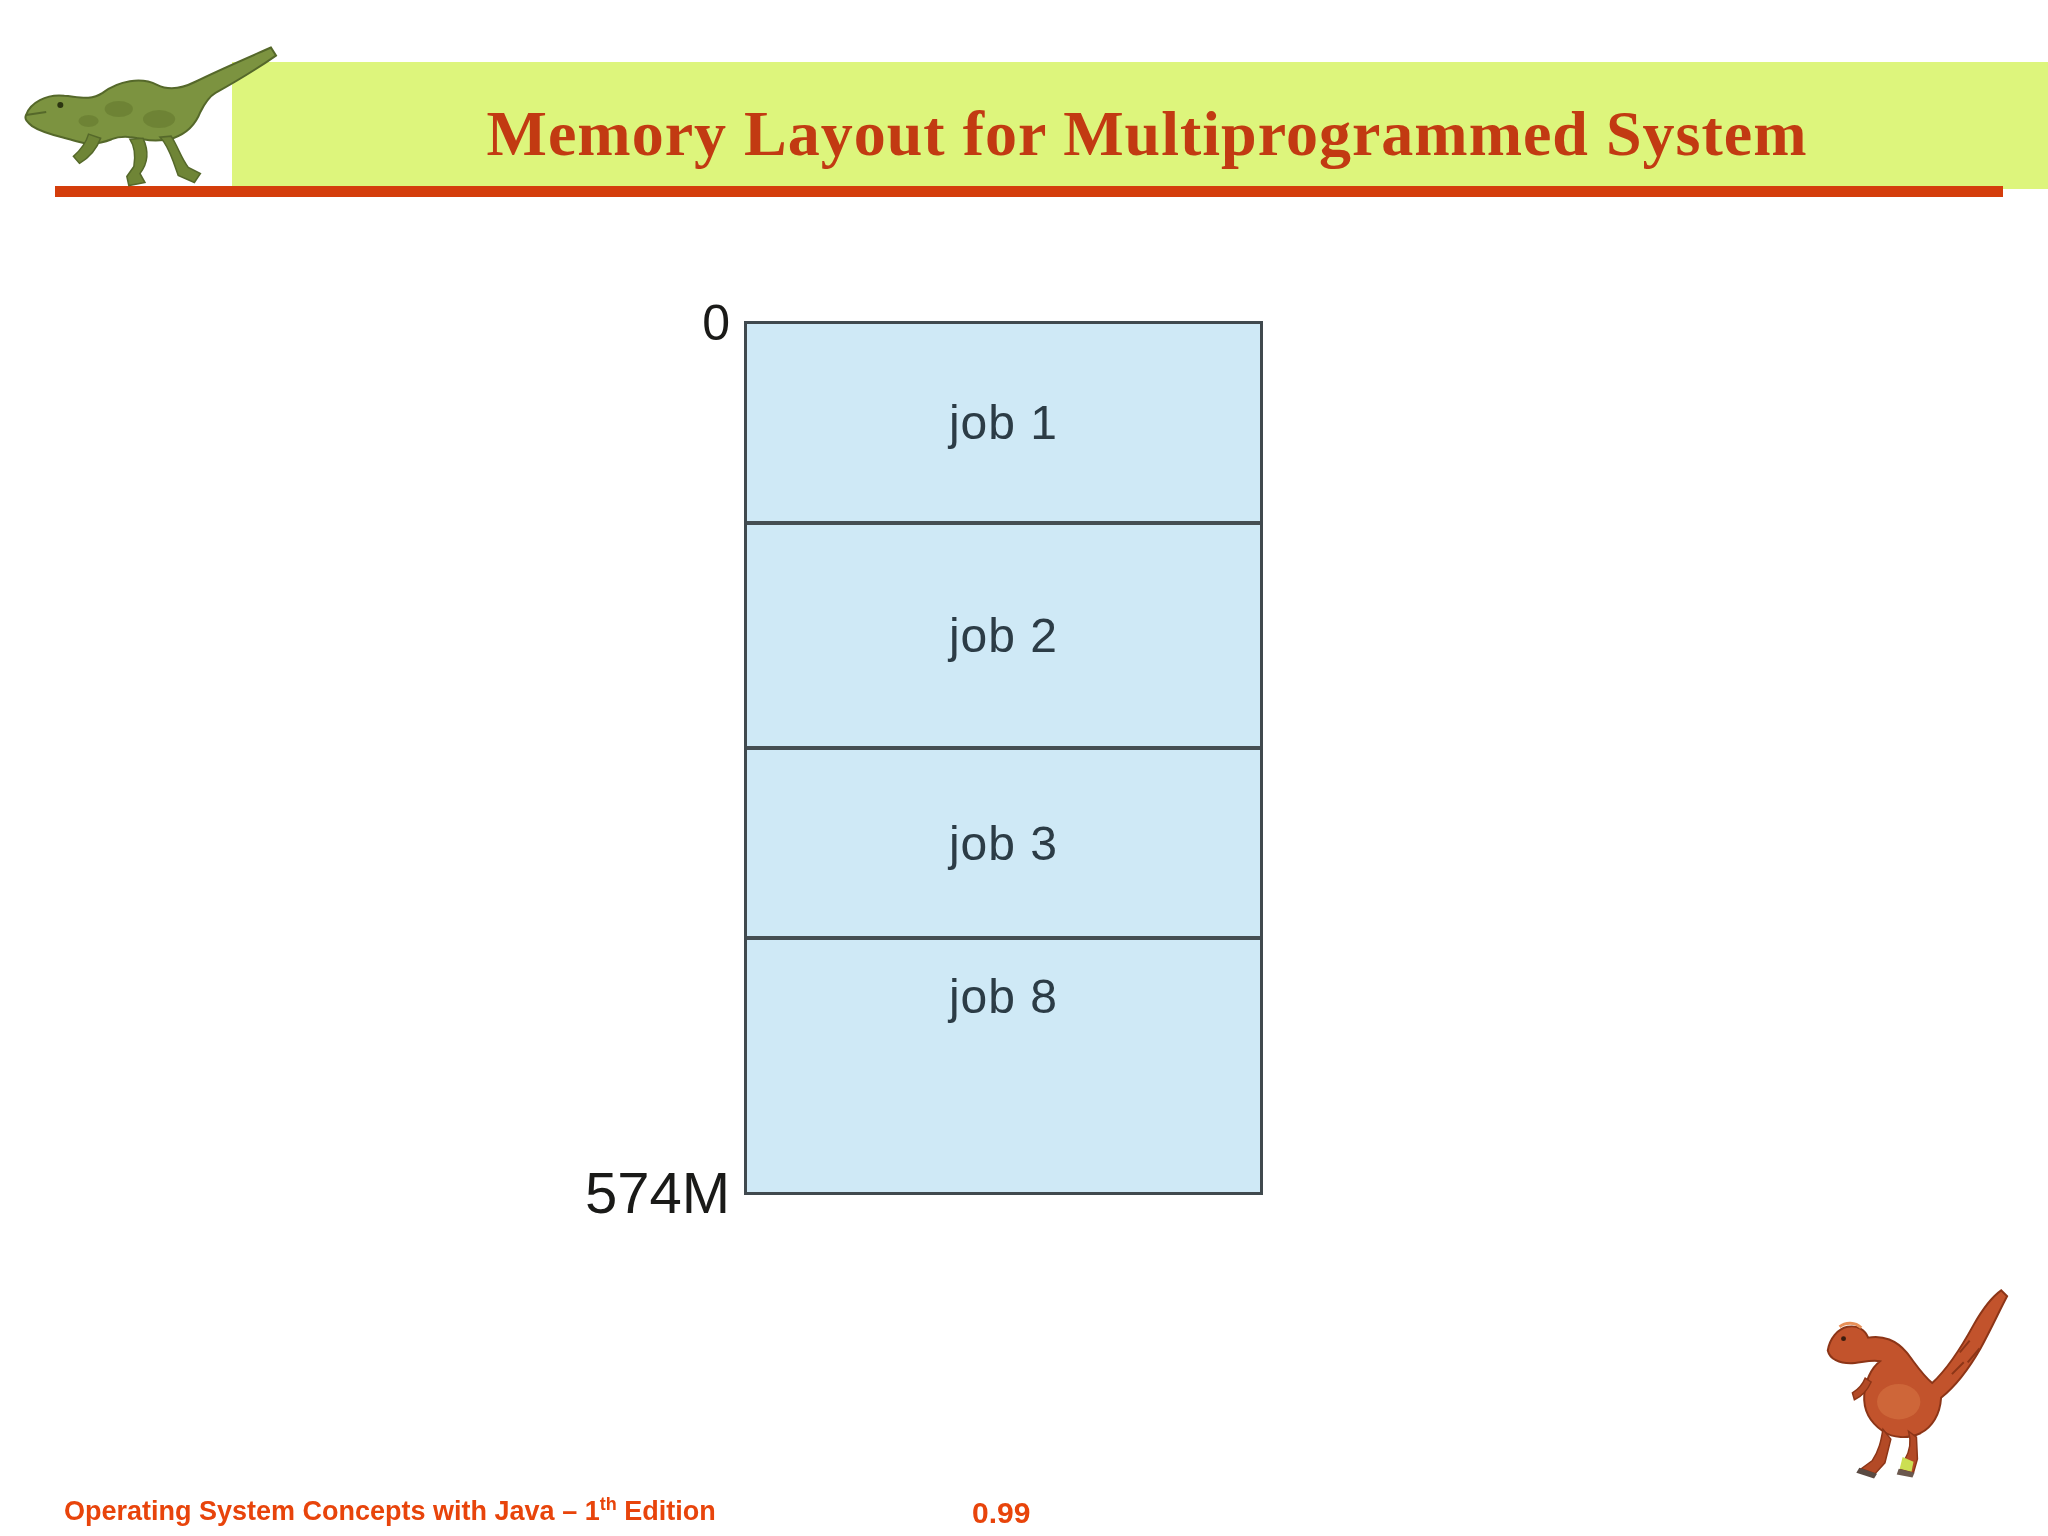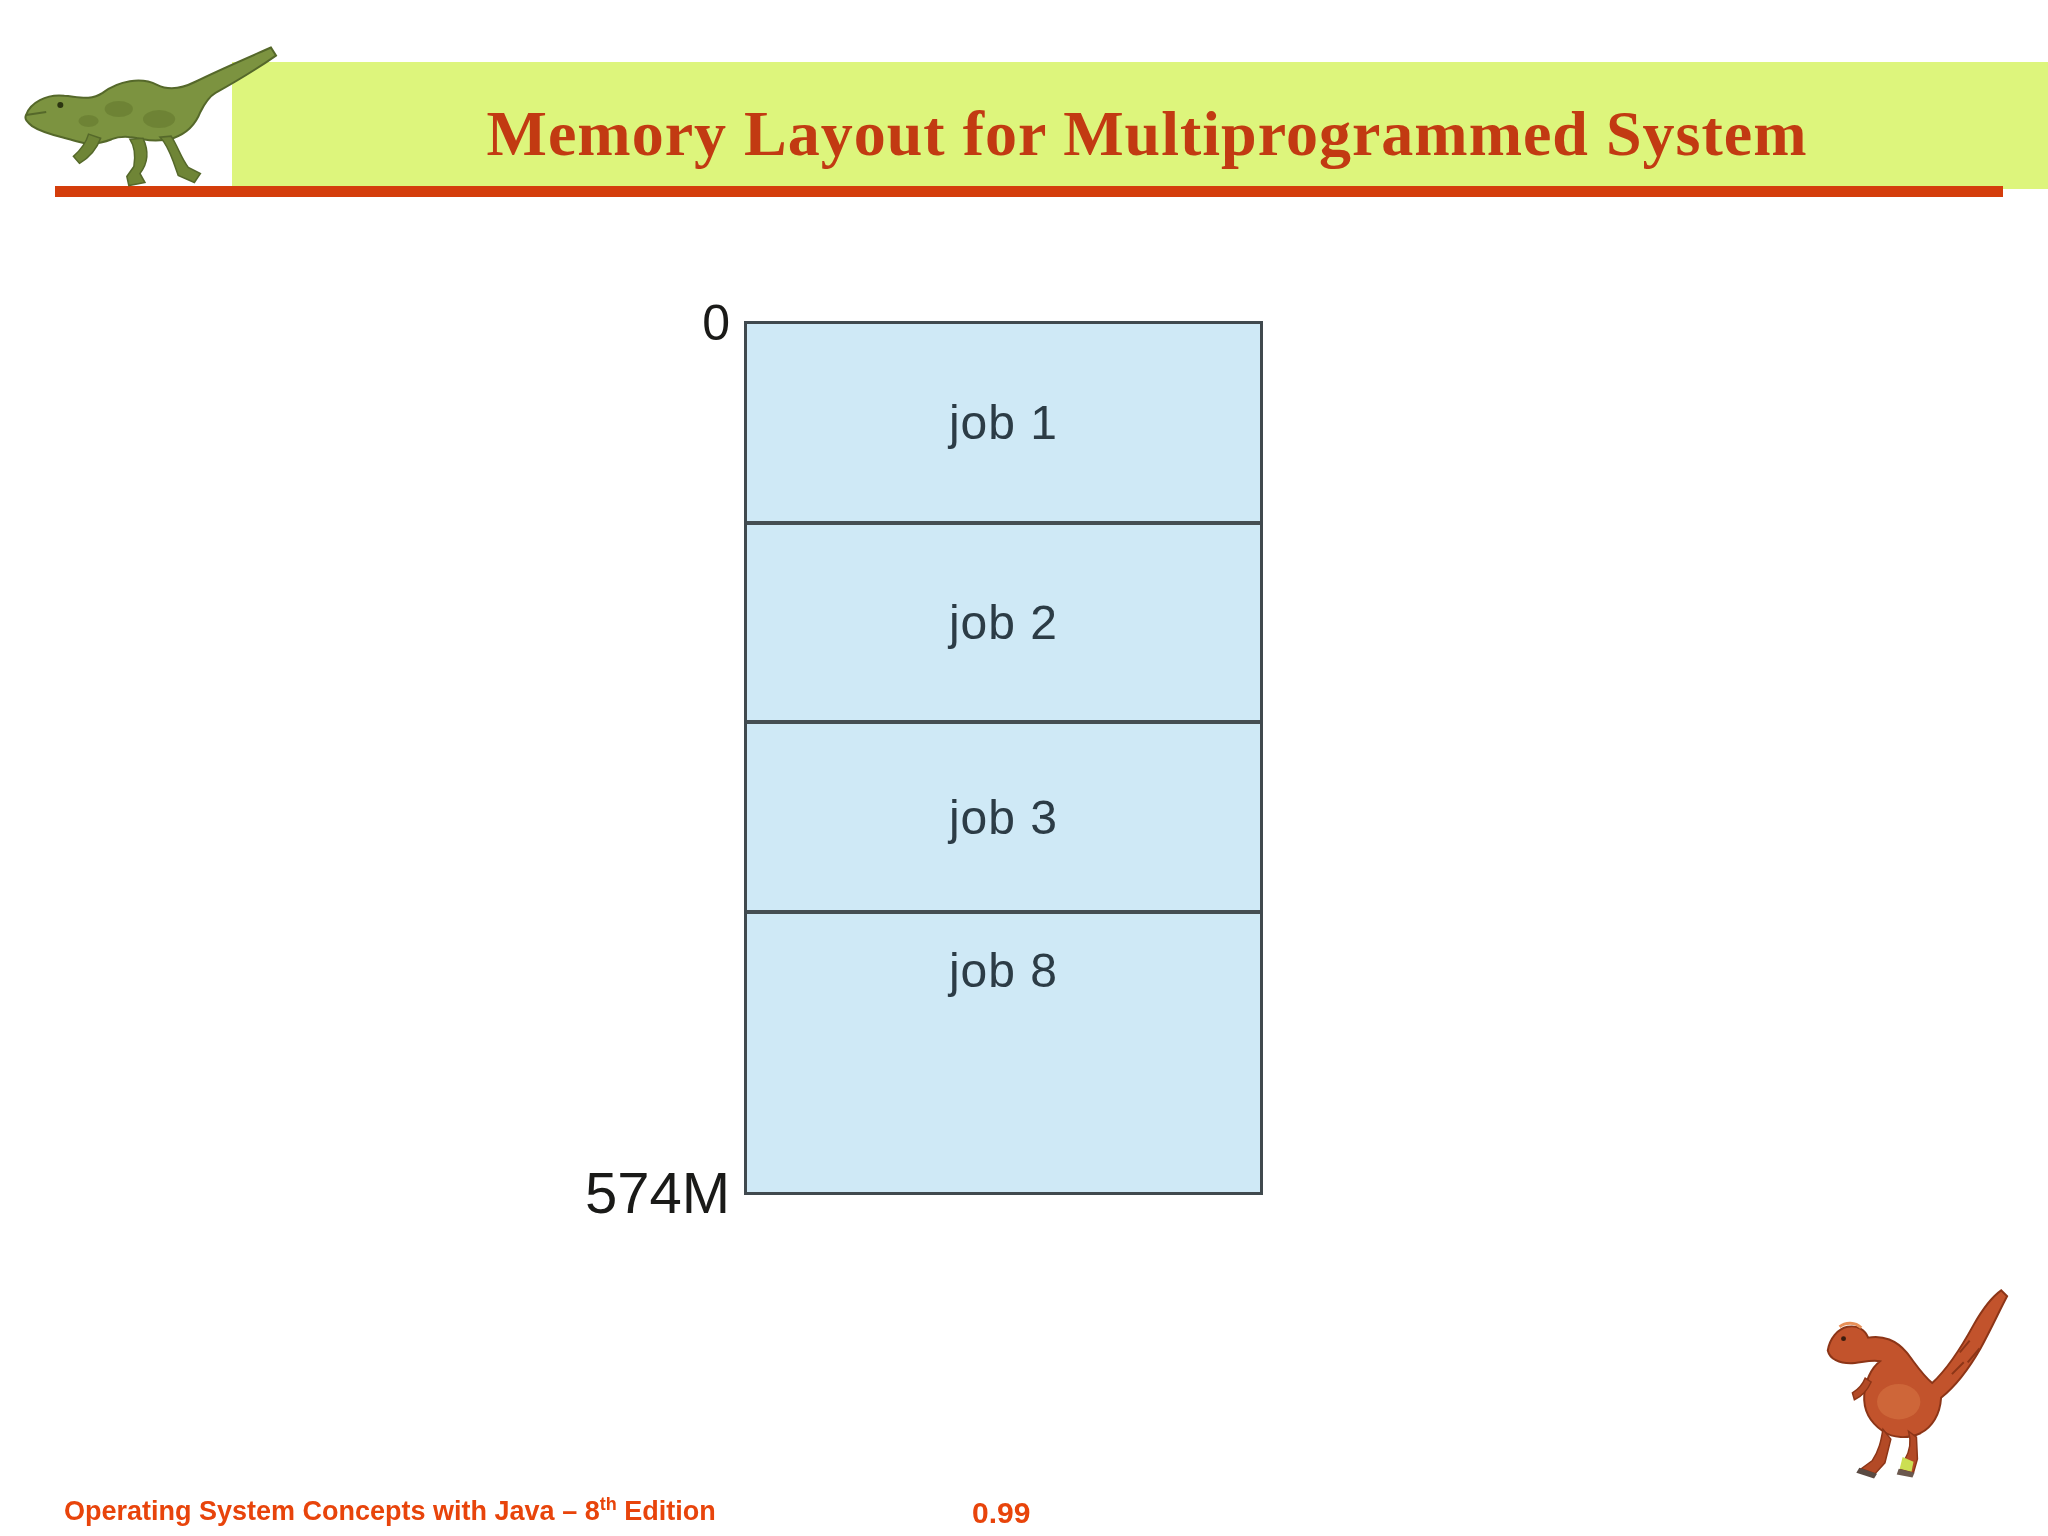--- a/index.html
+++ b/index.html
@@ -47,21 +47,21 @@
     background:#cfe9f6;
     display:flex;flex-direction:column;
   }
   .mem-section{
     display:flex;align-items:center;justify-content:center;
     box-sizing:border-box;
   }
   .mem-section + .mem-section{border-top:4px solid #454e52;}
   .sec-os {height:162px;background:#d4d4d2;}
   .sec-j1 {height:197px;background:#cfe9f6;}
-  .sec-j2 {height:199px;background:#cfe9f6;}
+  .sec-j2 {height:225px;background:#cfe9f6;}
   .sec-j3 {height:190px;background:#cfe9f6;}
   .sec-j4 {height:116px;background:#cfe9f6;}
   .sec-os .mem-label{
     font-size:54px;color:#27292a;letter-spacing:1px;
   }
   .job-label{
     font-size:48px;color:#2c3c46;letter-spacing:1px;
   }
   .addr-label{
     position:absolute;
@@ -138,16 +138,16 @@
     <path d="M98,150 C101,161 99,171 94,179 L90,189 L103,192 L107,178 L106,156 Z" fill="#b34a26" stroke="#8c3517" stroke-width="1.5"></path>
     <path d="M92,176 L89,188 L101,191 L103,181 Z" fill="#ccdf52"></path>
     <path d="M48,187 L66,193 L63,198 L45,192 Z" fill="#5a4a42"></path>
     <path d="M88,188 L104,192 L102,197 L86,194 Z" fill="#6b584e"></path>
     <path d="M60,100 C56,109 50,115 43,118 L41,111 C48,107 52,101 54,96 Z" fill="#b34a26" stroke="#8c3517" stroke-width="1.5"></path>
     <path d="M28,44 C34,39 44,39 50,45" stroke="#e89058" stroke-width="3" fill="none"></path>
     <path d="M150,70 L160,58 M158,80 L170,66 M142,92 L154,80" stroke="#8c3517" stroke-width="2" fill="none"></path>
     <circle cx="32" cy="56" r="2.5" fill="#3a1c0e"></circle>
   </svg>
 
-  <div class="footer-left"><span>Operating System Concepts  with Java – 8</span><sup>th</sup><span> Edition</span></div>
+  <div class="footer-left"><span>Operating System Concepts  with Java – 1</span><sup>th</sup><span> Edition</span></div>
   <div class="footer-page">0.99</div>
 
 </div>
 
 </body></html>

